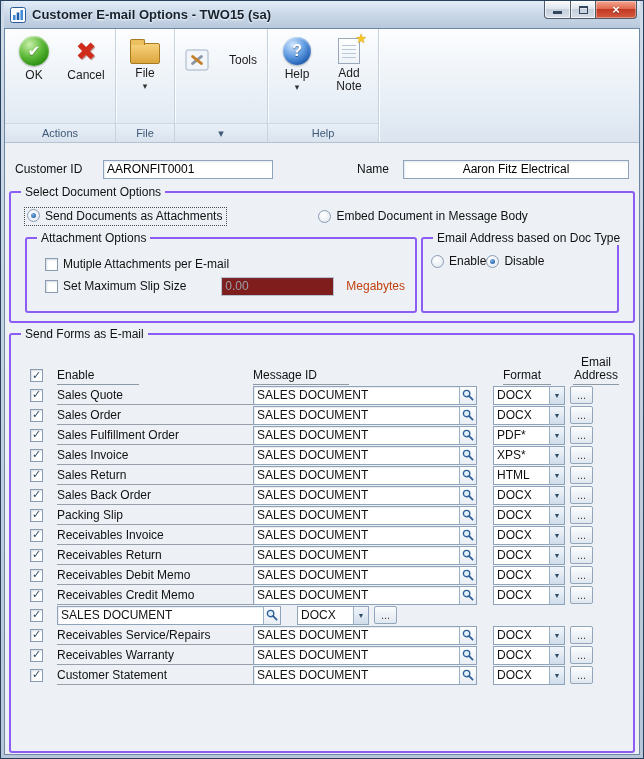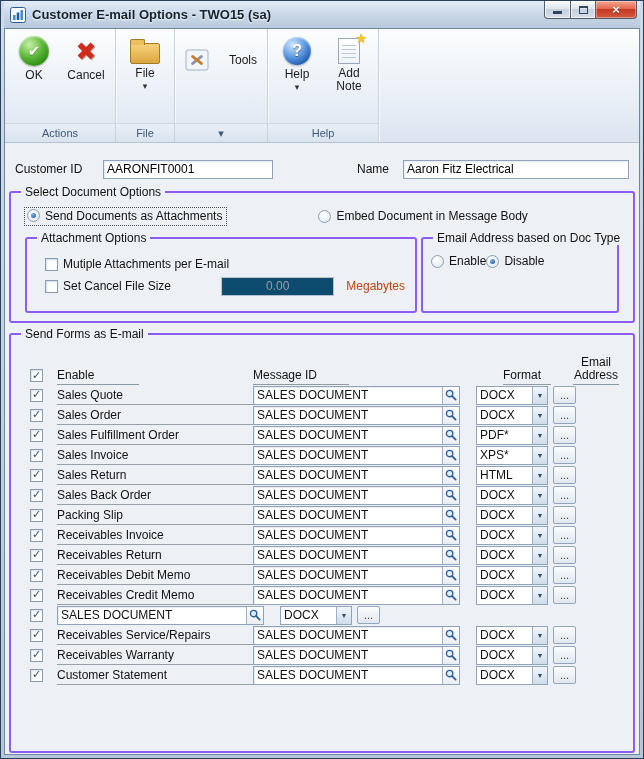--- a/index.html
+++ b/index.html
@@ -59,22 +59,22 @@
 
   
   .body { flex:1; padding:0 4px; }
   .customer-row { margin-top:16px; height:20px; display:flex; align-items:center; padding:0 6px; }
   .fld-label { white-space:nowrap; }
   .lbl-custid { width:88px; }
   .lbl-name { margin-left:84px; width:46px; }
   .text-input { height:19px; border:1px solid #8fa3ba; background:#fff; font:12px "Liberation Sans","DejaVu Sans",sans-serif;
                 padding:0 3px; box-shadow:inset 1px 1px 2px rgba(100,120,150,.18); outline:none; }
   .inp-custid { width:170px; }
-  .inp-name { width:226px; }
-  .disabled-input { color:#98a0aa; text-align:center; background:#0c4a6e; border-color:#b6c1ce; }
+  .inp-name { width:226px;text-align:center; }
+  .disabled-input { color:#98a0aa; text-align:left; background:#7f1d1d; border-color:#b6c1ce; }
 
   .fieldset { position:relative; border:2px solid #8b5cf6; border-radius:3px; }
   .legend { position:absolute; top:-8px; left:10px; background:#edf1f6; padding:0 4px; white-space:nowrap; }
 
   .doc-options { margin-top:12px; height:132px; padding:0 14px; }
   .radio-row { margin-top:14px; height:18px; display:flex; align-items:center; }
   .radio-item { display:inline-flex; align-items:center; gap:5px; cursor:default; }
   .focus-dotted { outline:1px dotted #4a4a4a; padding:1px 4px 2px 2px; }
   .radio-item.embed { margin-left:92px; }
   .radio { width:13px; height:13px; border-radius:50%; border:1px solid #8a9cb2; position:relative; flex:none;
@@ -106,21 +106,21 @@
   .hdr-enable { display:inline-block; width:82px; }
   .msg-col-hdr { width:226px; }
   .hdr-msg { display:inline-block; width:96px; }
   .fmt-col-hdr { width:72px; margin-left:16px; }
   .hdr-fmt { display:inline-block; width:48px; margin-left:8px; }
   .email-col-hdr { width:46px; margin-left:6px; display:flex; flex-direction:column; align-items:center;
                    border-bottom:1px solid #8e99a6; padding-bottom:2px; line-height:13px; }
 
   .sf-row { display:flex; align-items:center; height:20px; }
   .row-label { width:196px; height:20px; display:flex; align-items:center; border-bottom:1px solid #98a1ab; overflow:hidden; white-space:nowrap; }
-  .msg-field { display:flex; width:207px; height:19px; border:1px solid #8fa3ba; background:#fff;
+  .msg-field { display:flex; width:224px; height:19px; border:1px solid #8fa3ba; background:#fff;
                box-shadow:inset 1px 1px 1px rgba(100,120,150,.15); }
   .msg-text { flex:1; padding-left:3px; line-height:17px; overflow:hidden; white-space:nowrap; }
   .lookup-btn { width:17px; border-left:1px solid #9ab0c6; background:linear-gradient(#fefefe,#e9eef4);
                display:flex; align-items:center; justify-content:center; }
   .fmt-combo { display:flex; width:72px; height:19px; border:1px solid #8fa3ba; background:#fff; margin-left:16px; }
   .fmt-text { flex:1; padding-left:3px; line-height:17px; overflow:hidden; white-space:nowrap; }
   .fmt-arrow { width:15px; background:linear-gradient(#f2f6fa,#cfdcea); border-left:1px solid #9ab0c6;
                font-size:7px; color:#2f4b66; display:flex; align-items:center; justify-content:center; }
   .email-btn { width:23px; height:18px; margin-left:5px; border:1px solid #93a5ba; border-radius:2px;
                background:linear-gradient(#fcfdfe,#dfe7ef); font-size:11px; line-height:9px; color:#444;
@@ -252,21 +252,21 @@
             <span class="legend">Attachment Options</span>
             <div class="attach-row">
               <label class="check-item">
                 <span class="checkbox"></span>
                 <span>Mutiple Attachments per E-mail</span>
               </label>
             </div>
             <div class="attach-row">
               <label class="check-item maxsize">
                 <span class="checkbox"></span>
-                <span>Set Cancel File Size</span>
+                <span>Set Maximum Slip Size</span>
               </label>
               <input class="text-input disabled-input inp-maxsize" readonly="" value="0.00" style="">
               <span class="unit-lbl">Megabytes</span>
             </div>
           </div>
 
           <div class="fieldset email-doctype">
             <span class="legend">Email Address based on Doc Type</span>
             <label class="radio-item">
               <span class="radio"></span>

